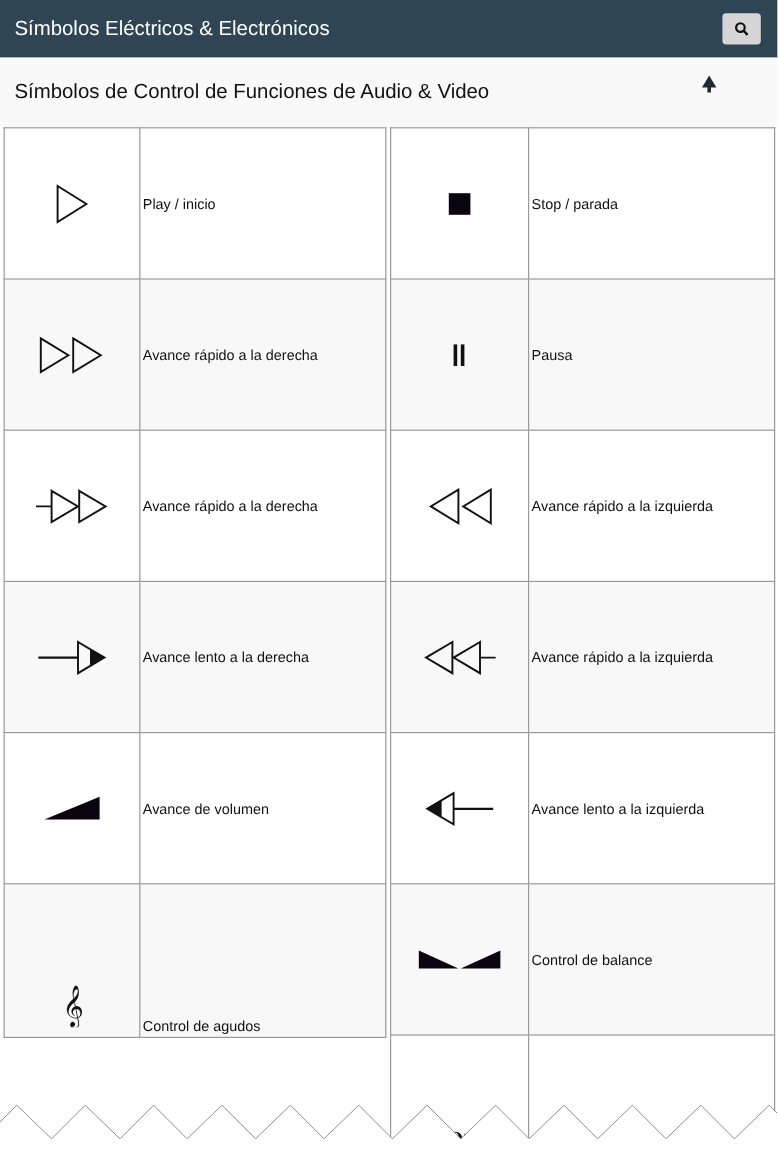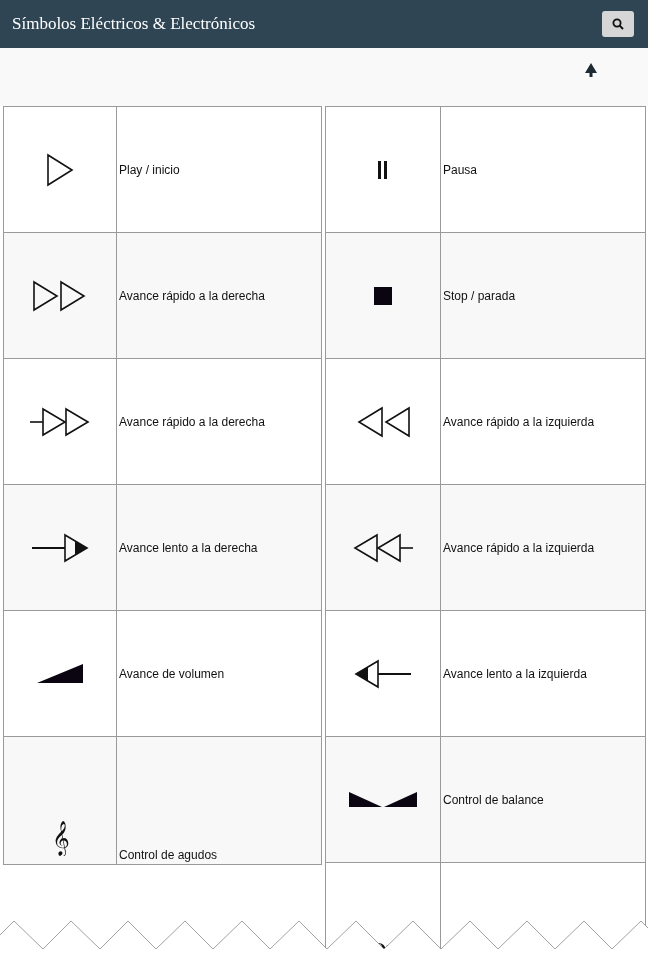--- a/index.html
+++ b/index.html
@@ -1,18 +1,18 @@
 <!DOCTYPE html>
 <html><head>
 <meta charset="utf-8">
 <style>
   html, body { margin:0; padding:0; }
   body { width:648px; height:971px; overflow:hidden; position:relative; background:#ffffff; font-family:"Liberation Sans", sans-serif; }
   .topbar { position:absolute; left:0; top:0; width:648px; height:48px; background:#2f4553; }
-  .topbar .title { position:absolute; left:12px; top:14px; color:#ffffff; font-size:17px;font-family:Liberation Serif, serif; }
+  .topbar .title { position:absolute; left:12px; top:14px; color:#ffffff; font-size:17px; }
   .search-btn { position:absolute; left:602px; top:11px; width:32px; height:26px; background:#d6d6d6; border-radius:3px; display:flex; align-items:center; justify-content:center; cursor:pointer; }
   .subhead { position:absolute; left:0; top:48px; width:648px; height:58px; background:#f9f9f9; }
   .subhead .title { position:absolute; left:12px; top:19px; font-size:17px; color:#111; }
   .up-arrow { position:absolute; left:584px; top:14px; width:14px; height:16px; cursor:pointer; }
   .tbl { position:absolute; top:106px; border-collapse:collapse; border:1px solid #9a9a9a; }
   .tbl td { border:1px solid #9a9a9a; height:125px; padding:0; vertical-align:middle; font-size:12px; color:#111; }
   .tbl tr:nth-child(even) td { background:#f8f8f8; }
   .tbl tr:nth-child(odd) td { background:#ffffff; }
   .tbl td.icon { text-align:center; }
   .tbl td.label { padding-left:2px;margin-top:20px; }
@@ -30,20 +30,21 @@
   <span class="title">Símbolos Eléctricos &amp; Electrónicos</span>
   <div class="search-btn">
     <svg width="12" height="12" viewBox="0 0 12 12">
       <circle cx="5" cy="5" r="3.6" fill="none" stroke="#111" stroke-width="1.8"></circle>
       <line x1="7.6" y1="7.6" x2="11" y2="11" stroke="#111" stroke-width="2"></line>
     </svg>
   </div>
 </div>
 
 <div class="subhead">
+  <span class="title">Símbolos de Control de Funciones de Audio &amp; Video</span>
   <svg class="up-arrow" viewBox="0 0 14 16">
     <polygon points="7,1 13,11 8.5,11 8.5,15 5.5,15 5.5,11 1,11" fill="#1f2b33"></polygon>
   </svg>
 </div>
 
 <table class="tbl" id="tbl-left">
   <tbody>
       <tr>
     <td class="icon">
       <svg width="30" height="34" viewBox="0 0 30 34">
@@ -97,34 +98,34 @@
     </td>
     <td class="label" style="vertical-align:bottom;padding-bottom:2px;">Control de agudos</td>
   </tr>
 </tbody>
   </table>
 
 <table class="tbl" id="tbl-right">
   <tbody>
       <tr>
     <td class="icon">
+      <svg width="20" height="20" viewBox="0 0 20 20">
+            <rect x="1" y="1" width="18" height="18" fill="#0a0510"></rect>
+          </svg>
+    </td>
+    <td class="label">Stop / parada</td>
+  </tr>
+  <tr>
+    <td class="icon">
       <svg width="14" height="20" viewBox="0 0 14 20">
             <rect x="2" y="1" width="3" height="18" fill="#111"></rect>
             <rect x="8" y="1" width="3" height="18" fill="#111"></rect>
           </svg>
     </td>
     <td class="label">Pausa</td>
-  </tr>
-  <tr>
-    <td class="icon">
-      <svg width="20" height="20" viewBox="0 0 20 20">
-            <rect x="1" y="1" width="18" height="18" fill="#0a0510"></rect>
-          </svg>
-    </td>
-    <td class="label">Stop / parada</td>
   </tr>
   <tr>
     <td class="icon">
       <svg width="56" height="34" viewBox="0 0 56 34">
             <polygon points="27,3 4,17 27,31" fill="none" stroke="#111" stroke-width="1.6"></polygon>
             <polygon points="54,3 31,17 54,31" fill="none" stroke="#111" stroke-width="1.6"></polygon>
           </svg>
     </td>
     <td class="label">Avance rápido a la izquierda</td>
   </tr>

